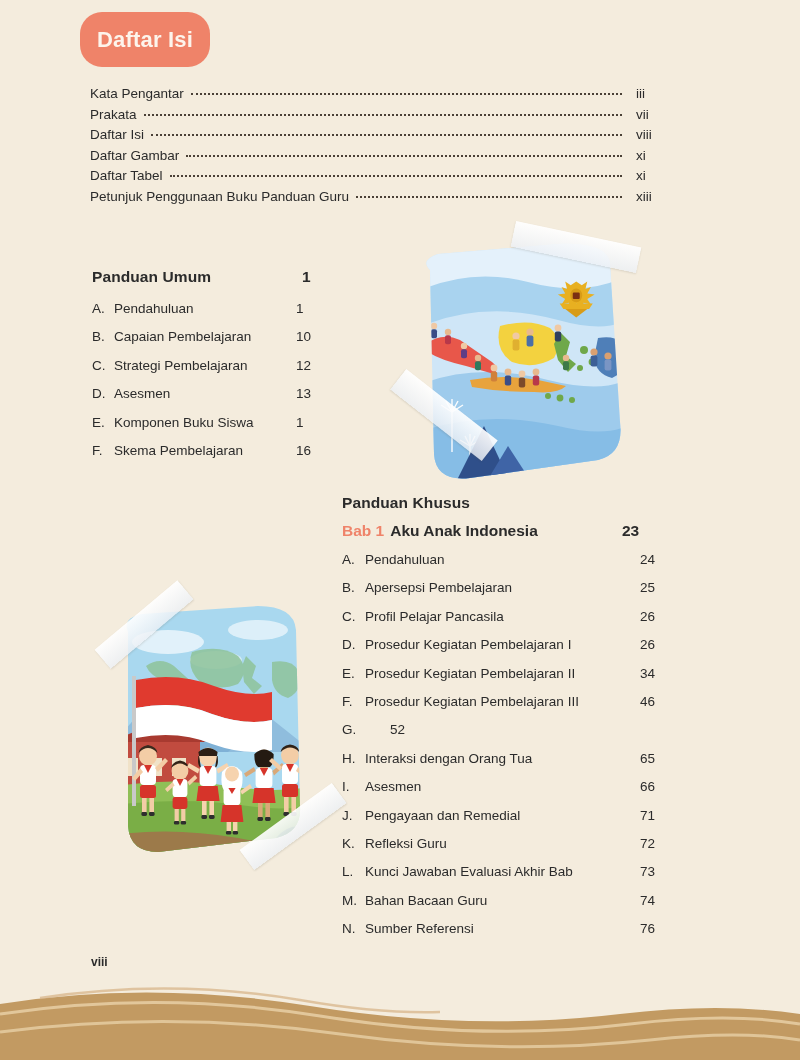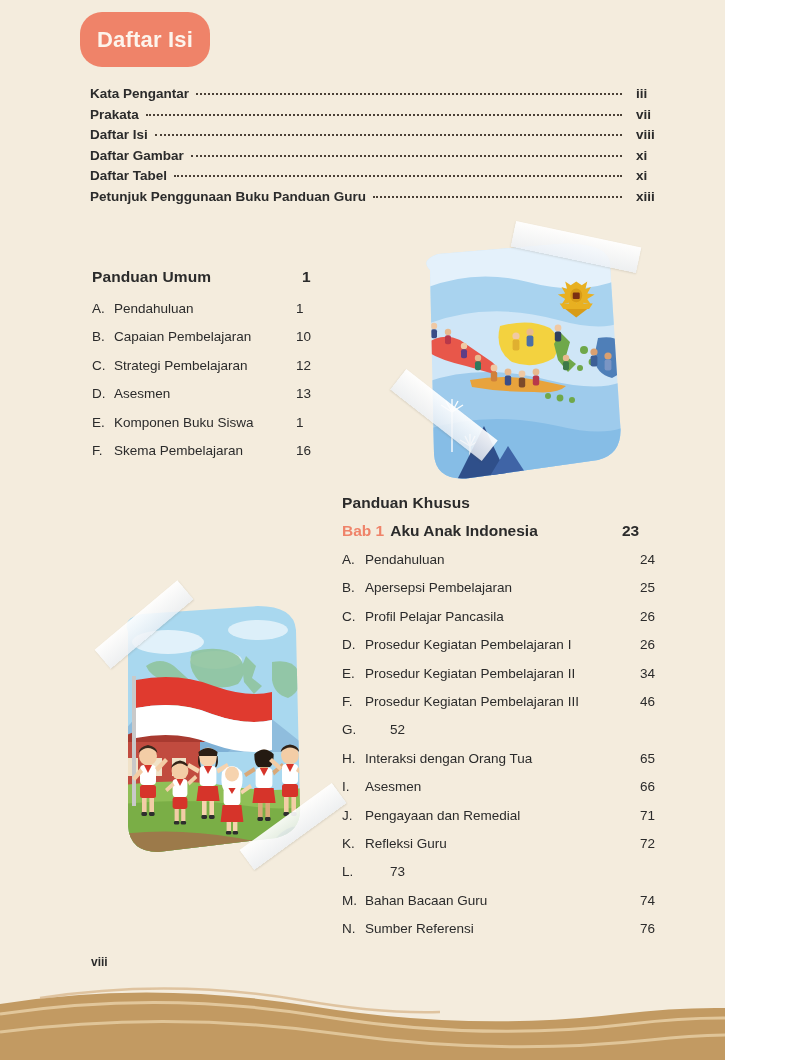--- a/index.html
+++ b/index.html
@@ -2,21 +2,21 @@
 <html><head>
 <meta charset="utf-8">
 <style>
   html, body {
     margin: 0;
     padding: 0;
     background: #ffffff;
   }
   #page {
     position: relative;
-    width: 725px;
+    width: 800px;
     height: 1060px;
     background: #f4ecdd;
     overflow: hidden;
     font-family: "Liberation Sans", sans-serif;
     color: #2b2b2b;
   }
 
   
   #title-pill {
     position: absolute;
@@ -41,21 +41,21 @@
   #frontmatter {
     position: absolute;
     left: 90px;
     top: 84px;
     width: 584px;
   }
   .fm-row {
     display: flex;
     align-items: baseline;
     font-size: 13.5px;
-    font-weight: bold;
+    font-weight: normal;
     line-height: 20.5px;
     white-space: nowrap;
   }
   .fm-label { flex: 0 0 auto; }
   .fm-dots {
     flex: 1 1 auto;
     margin: 0 6px 0 7px;
     border-bottom: 2px dotted #4a4036;
     position: relative;
     top: -3px;
@@ -310,20 +310,21 @@
       <span class="toc-text">Pengayaan dan Remedial</span>
       <span class="toc-page">71</span>
     </div>
     <div class="toc-row">
       <span class="toc-letter">K.</span>
       <span class="toc-text">Refleksi Guru</span>
       <span class="toc-page">72</span>
     </div>
     <div class="toc-row">
       <span class="toc-letter">L.</span>
+      <span class="toc-text">Kunci Jawaban Evaluasi Akhir Bab</span>
       <span class="toc-page">73</span>
     </div>
     <div class="toc-row">
       <span class="toc-letter">M.</span>
       <span class="toc-text">Bahan Bacaan Guru</span>
       <span class="toc-page">74</span>
     </div>
     <div class="toc-row">
       <span class="toc-letter">N.</span>
       <span class="toc-text">Sumber Referensi</span>

